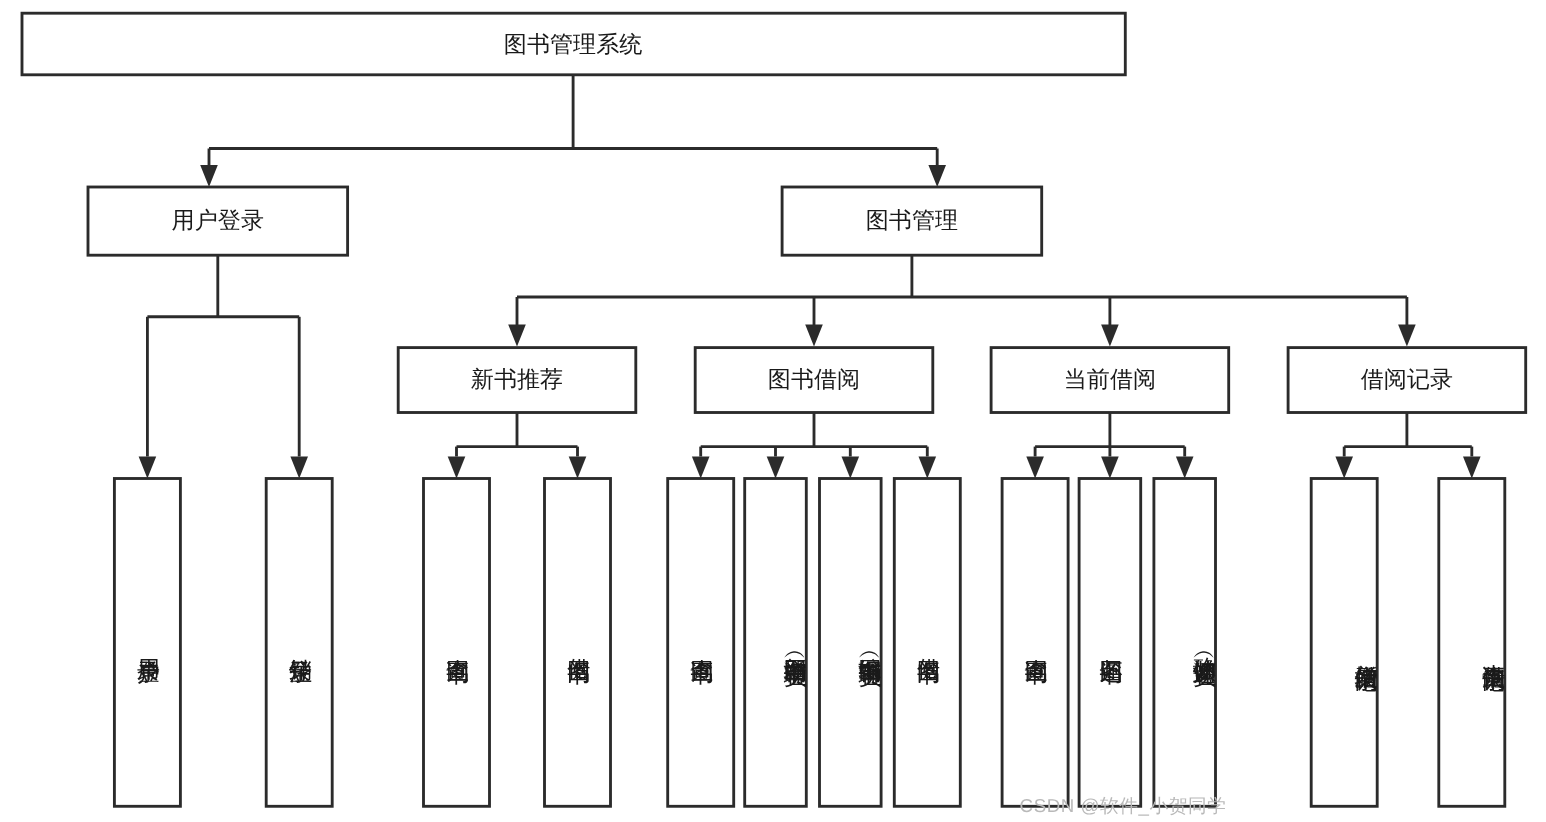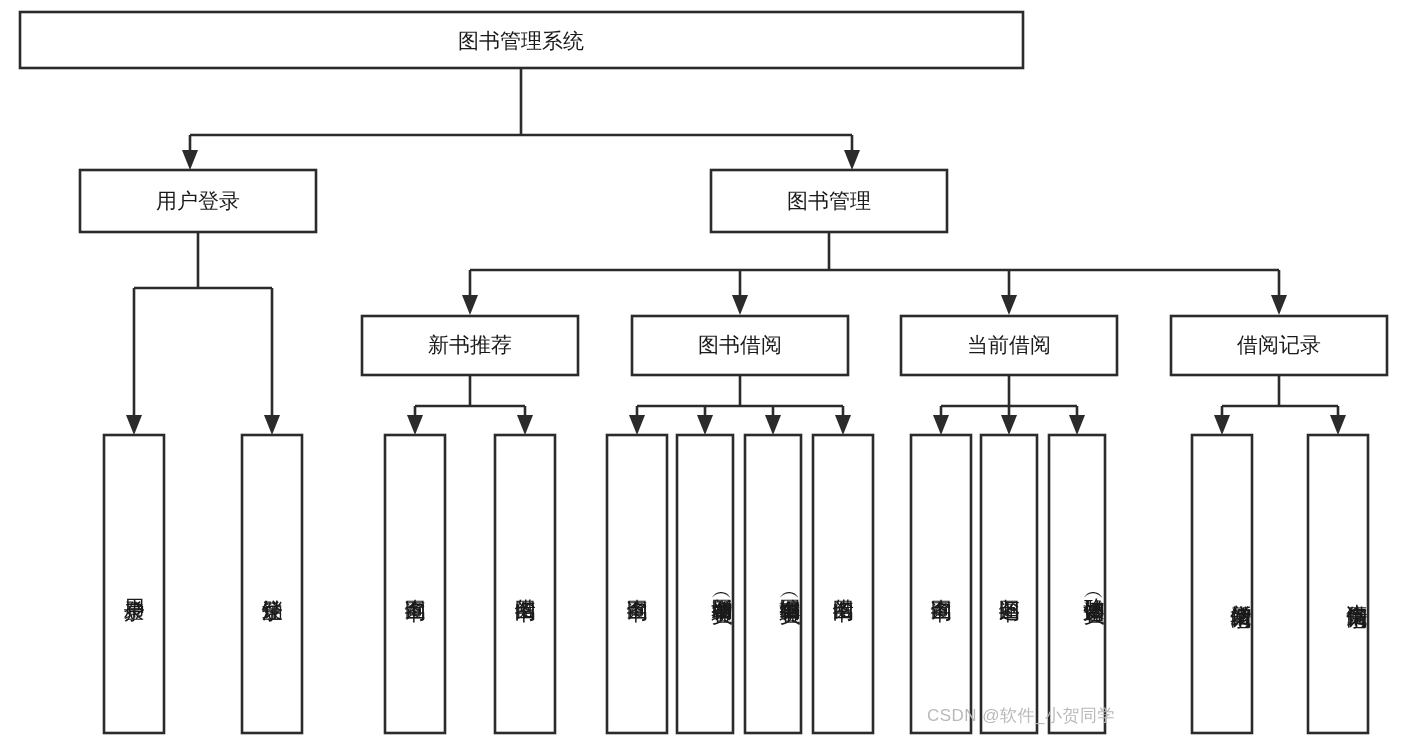--- a/index.html
+++ b/index.html
@@ -62,21 +62,21 @@
     writing-mode: vertical-rl;
     text-orientation: upright;
     letter-spacing: 1px;
     white-space: normal;
     pointer-events: none;
     user-select: none;
   }
   .watermark {
     position: absolute;
     right: 10px;
-    bottom: 20px;
+    bottom: 3px;
     font-family: "Liberation Sans", "DejaVu Sans", sans-serif;
     font-size: 17px;
     color: #b9b9b9;
     letter-spacing: 0.5px;
     white-space: nowrap;
   }
 </style>
 </head>
 <body>
 

